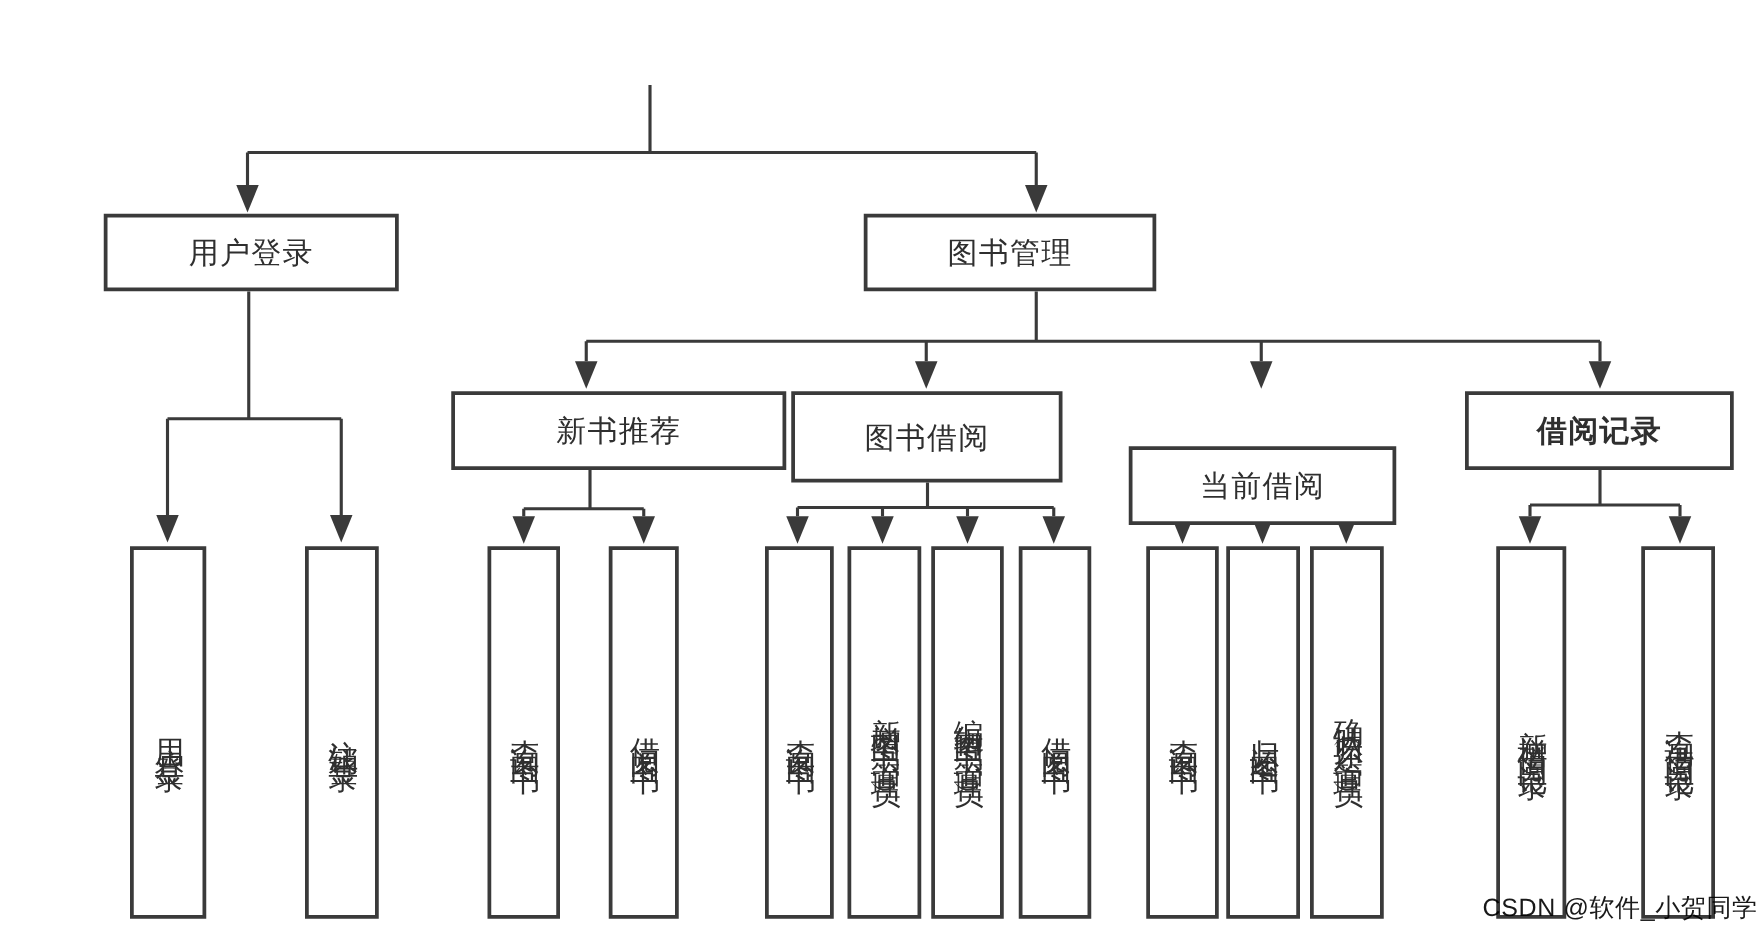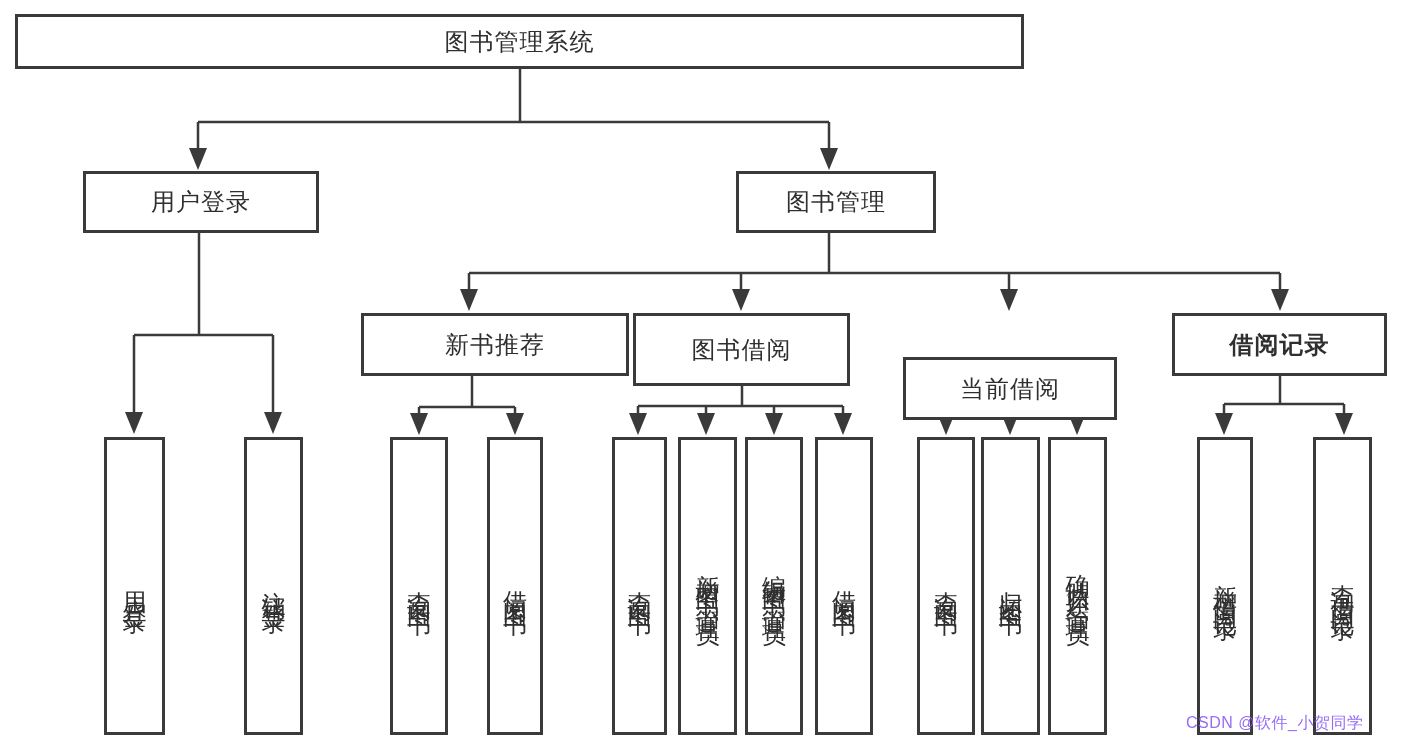--- a/index.html
+++ b/index.html
@@ -46,22 +46,22 @@
     letter-spacing: 7px;
     line-height: 1;
     top: 437px;
     height: 298px;
     z-index: 2;
   }
   #watermark {
     position: absolute;
     left: 1186px;
     top: 713px;
-    font-size: 16px;
-    color: #8b5cf6;
+    font-size: 20px;
+    color: #000000;
     opacity: 0.9;
     letter-spacing: 0.5px;
     z-index: 3;
     white-space: nowrap;
   }
 </style>
 </head>
 <body>
 
 <div id="canvas">
@@ -111,24 +111,23 @@
       </g>
 
       <g>
         <path fill="none" d="M1280 376 V404 M1224 404 H1344 M1224 404 V413 M1344 404 V413"></path>
         <polygon stroke="none" points="1215,413 1233,413 1224,435"></polygon>
         <polygon stroke="none" points="1335,413 1353,413 1344,435"></polygon>
       </g>
     </g>
   </svg>
 
-  <div class="node" style="left:15px; top:14px; width:1009px; height:55px;">图书管理系统</div>
 
   <div class="node" style="left:83px; top:171px; width:236px; height:62px;">用户登录</div>
-  <div class="node" style="left:736px; top:171px; width:200px; height:62px;">图书管理</div>
+  <div class="node" style="left:691px; top:171px; width:234px; height:62px;">图书管理</div>
 
   <div class="node" style="left:361px; top:313px; width:268px; height:63px;">新书推荐</div>
   <div class="node" style="left:633px; top:313px; width:217px; height:73px;">图书借阅</div>
   <div class="node" style="left:903px; top:313px; width:214px; height:63px;margin-top:44px;">当前借阅</div>
   <div class="node" style="left:1172px; top:313px; width:215px; height:63px;font-weight:bold;">借阅记录</div>
 
   <div class="vnode" style="left:104px; width:61px;">用户登录</div>
   <div class="vnode" style="left:244px; width:59px;">注销登录</div>
 
   <div class="vnode" style="left:390px; width:58px;">查询图书</div>

